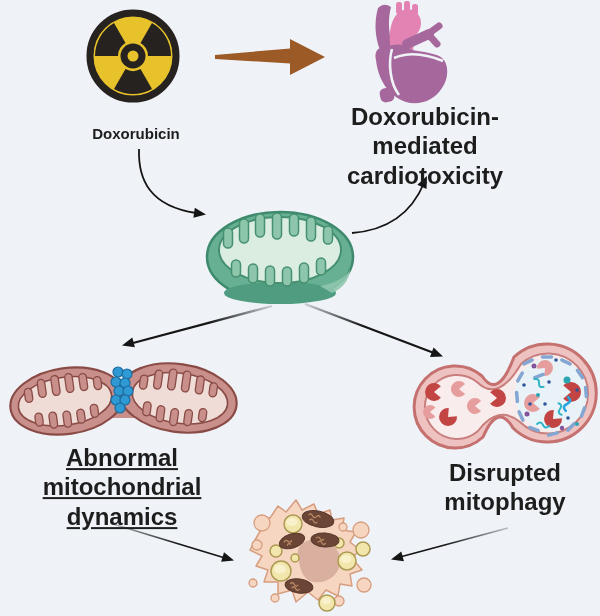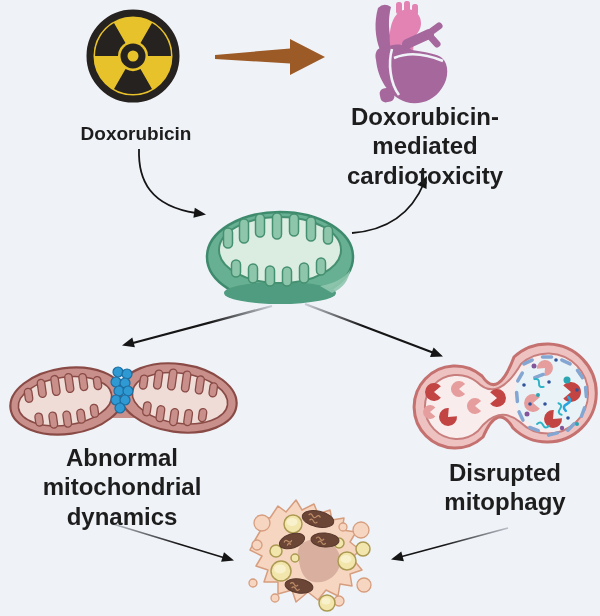--- a/index.html
+++ b/index.html
@@ -13,21 +13,21 @@
   #artwork{position:absolute;left:0;top:0;}
   .label{
     position:absolute;
     transform:translate(-50%,-50%);
     text-align:center;
     white-space:pre-line;
     font-weight:700;
     color:#1d1d1d;
     line-height:1.22;
   }
-  .label-lg{font-size:19px;}
+  .label-lg{font-size:15px;}
   .label-md{font-size:24px;}
 </style>
 </head>
 <body>
 
 <div id="stage">
 
   <svg id="artwork" width="600" height="616" viewBox="0 0 600 616">
     <defs>
       <linearGradient id="fadeL" x1="272" y1="306" x2="133" y2="343" gradientUnits="userSpaceOnUse">
@@ -311,20 +311,20 @@
       <path d="M 508 528 L 400 557" fill="none" stroke="url(#fadeBR)" stroke-width="1.8"></path>
       <path d="M 391 559.5 L 401.3 551.6 L 403.9 561.2 Z" fill="#151515"></path>
     </g>
   </svg>
 
   <div class="label label-lg" style="left:136px; top:134px;">Doxorubicin</div>
 
   <div class="label label-md" style="left:425px; top:146px;">Doxorubicin-mediated
 cardiotoxicity</div>
 
-  <div class="label label-md" style="left:122px; top:487px;">Abnormal
+  <div class="label label-md" style="left:122px; top:487px;text-decoration:underline;">Abnormal
 mitochondrial
 dynamics</div>
 
   <div class="label label-md" style="left:505px; top:487px;text-align:center;">Disrupted
 mitophagy</div>
 
 </div>
 
 </body></html>

